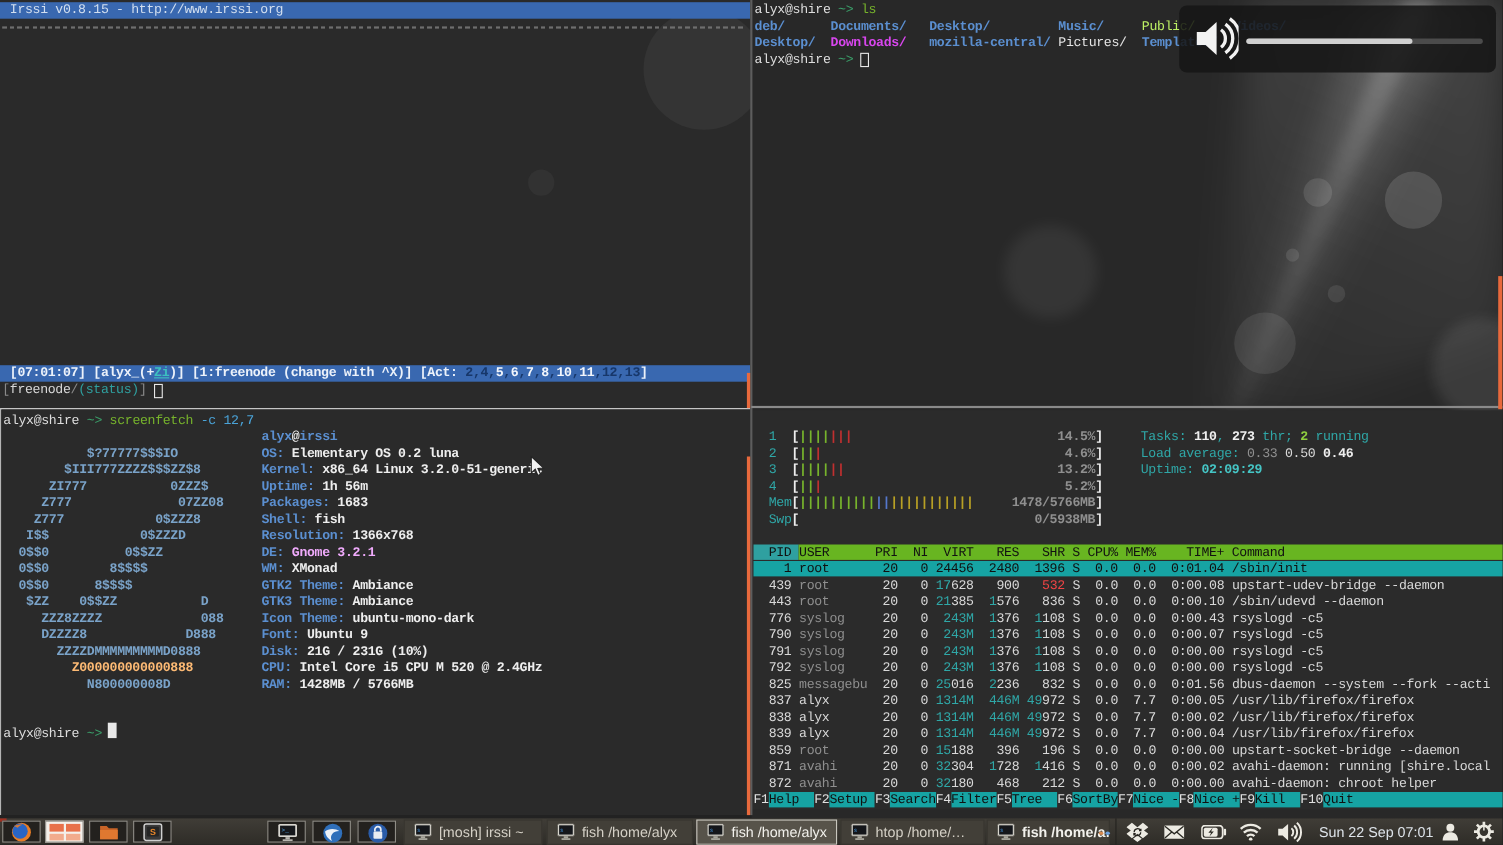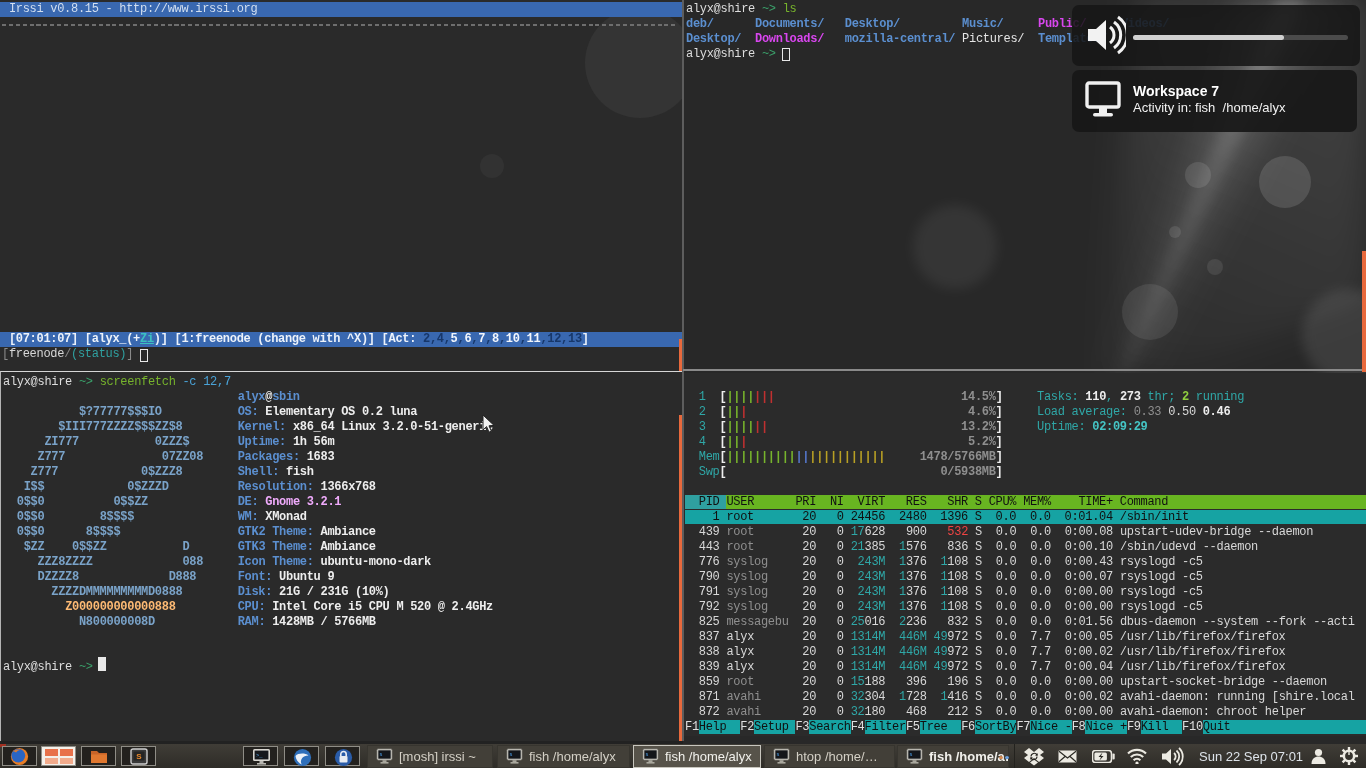--- a/index.html
+++ b/index.html
@@ -47,21 +47,21 @@
 <div class="abs" style="left:0;top:2px;width:682px;height:15px;background:#3968b0"></div>
 <div class="abs" style="left:2px;top:24px;width:676px;height:1.5px;background:repeating-linear-gradient(90deg,#6e6e6e 0,#6e6e6e 4px,transparent 4px,transparent 6.9px)"></div>
 <div class="abs" style="left:0;top:332px;width:682px;height:15px;background:#3968b0"></div>
 <pre style="position:absolute;left:2px;top:2px;line-height:15px;"><span style="color:#d2dff0"> Irssi v0.8.15 - http://www.irssi.org</span></pre>
 <pre style="position:absolute;left:2px;top:332px;line-height:15px;"><span style="color:#ecf2fa;font-weight:bold"> [07:01:07] [alyx_(+</span><span style="color:#3cc0c0;font-weight:bold;text-decoration:underline">Zi</span><span style="color:#ecf2fa;font-weight:bold">)] [1:freenode (change with ^X)] [Act: </span><span style="color:#17376a;font-weight:bold">2,4,</span><span style="color:#f2f6fc;font-weight:bold">5</span><span style="color:#17376a;font-weight:bold">,</span><span style="color:#f2f6fc;font-weight:bold">6</span><span style="color:#17376a;font-weight:bold">,</span><span style="color:#f2f6fc;font-weight:bold">7</span><span style="color:#17376a;font-weight:bold">,</span><span style="color:#f2f6fc;font-weight:bold">8</span><span style="color:#17376a;font-weight:bold">,</span><span style="color:#f2f6fc;font-weight:bold">10</span><span style="color:#17376a;font-weight:bold">,</span><span style="color:#f2f6fc;font-weight:bold">11</span><span style="color:#17376a;font-weight:bold">,</span><span style="color:#17376a;font-weight:bold">12,13</span><span style="color:#ecf2fa;font-weight:bold">]</span></pre>
 <pre style="position:absolute;left:2px;top:347px;line-height:15px;"><span style="color:#8a8a8a">[</span><span style="color:#d8d8d8">freenode</span><span style="color:#8a8a8a">/</span><span style="color:#2fa0a0">(status)</span><span style="color:#8a8a8a">]</span></pre>
 <div class="abs" style="left:140px;top:349px;width:7.5px;height:13px;border:1.5px solid #e8e8e8"></div>
 </div>
 <div class="abs" style="left:0;top:371px;width:682px;height:370px;background:#2a2a2a;border-top:1.5px solid #d6d6d6;border-left:1px solid #b4b4b4;overflow:hidden">
 <pre style="position:absolute;left:2px;top:3px;line-height:15px;"><span style="color:#dedede">alyx@shire </span><span style="color:#3aa06a">~&gt; </span><span style="color:#77b42c">screenfetch </span><span style="color:#4aa3d8">-c 12,7</span>
-                                  <span style="color:#5b8fd0;font-weight:bold">alyx</span><span style="color:#eeeeee;font-weight:bold">@</span><span style="color:#5b8fd0;font-weight:bold">sbin</span>
+                                  <span style="color:#5b8fd0;font-weight:bold">alyx</span><span style="color:#eeeeee;font-weight:bold">@</span><span style="color:#5b8fd0;font-weight:bold">irssi</span>
            <span style="color:#7aa3c9;font-weight:bold">$?77777$$$IO</span>           <span style="color:#5b8fd0;font-weight:bold">OS: </span><span style="color:#eeeeee;font-weight:bold">Elementary OS 0.2 luna</span>
         <span style="color:#7aa3c9;font-weight:bold">$III777ZZZZ$$$ZZ$8</span>        <span style="color:#5b8fd0;font-weight:bold">Kernel: </span><span style="color:#eeeeee;font-weight:bold">x86_64 Linux 3.2.0-51-generic</span>
       <span style="color:#7aa3c9;font-weight:bold">ZI777</span>           <span style="color:#7aa3c9;font-weight:bold">0ZZZ$</span>       <span style="color:#5b8fd0;font-weight:bold">Uptime: </span><span style="color:#eeeeee;font-weight:bold">1h 56m</span>
      <span style="color:#7aa3c9;font-weight:bold">Z777</span>              <span style="color:#7aa3c9;font-weight:bold">07ZZ08</span>     <span style="color:#5b8fd0;font-weight:bold">Packages: </span><span style="color:#eeeeee;font-weight:bold">1683</span>
     <span style="color:#7aa3c9;font-weight:bold">Z777</span>            <span style="color:#7aa3c9;font-weight:bold">0$ZZZ8</span>        <span style="color:#5b8fd0;font-weight:bold">Shell: </span><span style="color:#eeeeee;font-weight:bold">fish</span>
    <span style="color:#7aa3c9;font-weight:bold">I$$</span>            <span style="color:#7aa3c9;font-weight:bold">0$ZZZD</span>          <span style="color:#5b8fd0;font-weight:bold">Resolution: </span><span style="color:#eeeeee;font-weight:bold">1366x768</span>
   <span style="color:#7aa3c9;font-weight:bold">0$$0</span>          <span style="color:#7aa3c9;font-weight:bold">0$$ZZ</span>             <span style="color:#5b8fd0;font-weight:bold">DE: </span><span style="color:#f0abfc;font-weight:bold">Gnome 3.2.1</span>
   <span style="color:#7aa3c9;font-weight:bold">0$$0</span>        <span style="color:#7aa3c9;font-weight:bold">8$$$$</span>               <span style="color:#5b8fd0;font-weight:bold">WM: </span><span style="color:#eeeeee;font-weight:bold">XMonad</span>
   <span style="color:#7aa3c9;font-weight:bold">0$$0</span>      <span style="color:#7aa3c9;font-weight:bold">8$$$$</span>                 <span style="color:#5b8fd0;font-weight:bold">GTK2 Theme: </span><span style="color:#eeeeee;font-weight:bold">Ambiance</span>
    <span style="color:#7aa3c9;font-weight:bold">$ZZ</span>    <span style="color:#7aa3c9;font-weight:bold">0$$ZZ</span>           <span style="color:#7aa3c9;font-weight:bold">D</span>       <span style="color:#5b8fd0;font-weight:bold">GTK3 Theme: </span><span style="color:#eeeeee;font-weight:bold">Ambiance</span>
@@ -72,21 +72,21 @@
            <span style="color:#7aa3c9;font-weight:bold">N800000008D</span>            <span style="color:#5b8fd0;font-weight:bold">RAM: </span><span style="color:#eeeeee;font-weight:bold">1428MB / 5766MB</span>
  
  
 <span style="color:#dedede">alyx@shire </span><span style="color:#3aa06a">~&gt; </span></pre>
 <div class="abs" style="left:97px;top:285px;width:7.5px;height:14px;background:#e8e8e8"></div>
 </div>
 <svg class="abs" style="left:482px;top:414px" width="14" height="20" viewBox="0 0 14 20">
 <path d="M1,1 L1,16 L4.6,12.6 L7,18.2 L9.4,17.2 L7,11.8 L12,11.4 Z" fill="#f2f2f2" stroke="#222" stroke-width="1"></path>
     </svg>
 <pre style="position:absolute;left:686px;top:2px;line-height:15px;"><span style="color:#dedede">alyx@shire </span><span style="color:#3aa06a">~&gt; </span><span style="color:#77b42c">ls</span>
-<span style="color:#5b8fd0;font-weight:bold">deb/</span>      <span style="color:#5b8fd0;font-weight:bold">Documents/</span>   <span style="color:#5b8fd0;font-weight:bold">Desktop/</span>         <span style="color:#5b8fd0;font-weight:bold">Music/</span>     <span style="color:#d946ef;font-weight:bold">Public/</span>     <span style="color:#5b8fd0;font-weight:bold">Videos/</span>
+<span style="color:#5b8fd0;font-weight:bold">deb/</span>      <span style="color:#5b8fd0;font-weight:bold">Documents/</span>   <span style="color:#5b8fd0;font-weight:bold">Desktop/</span>         <span style="color:#5b8fd0;font-weight:bold">Music/</span>     <span style="color:#bef264;font-weight:normal">Public/</span>     <span style="color:#5b8fd0;font-weight:bold">Videos/</span>
 <span style="color:#5b8fd0;font-weight:bold">Desktop/</span>  <span style="color:#d946ef;font-weight:bold">Downloads/</span>   <span style="color:#5b8fd0;font-weight:bold">mozilla-central/</span> <span style="color:#e5e5e5;font-weight:normal">Pictures/</span>  <span style="color:#5b8fd0;font-weight:bold">Templates/</span>
 <span style="color:#dedede">alyx@shire </span><span style="color:#3aa06a">~&gt; </span></pre>
 <div class="abs" style="left:782px;top:48px;width:7.5px;height:13px;border:1.5px solid #e8e8e8"></div>
 <div class="abs" style="left:683px;top:373px;width:683px;height:363px;background:#2b2b2b"></div>
 <pre style="position:absolute;left:685px;top:390px;line-height:15px;">  <span style="color:#2fa7a7">1</span>  <span style="color:#eeeeee;font-weight:bold">[</span><span style="color:#77b42c;font-weight:bold">||||</span><span style="color:#c03030;font-weight:bold">|||</span>                           <span style="color:#8f8f8f;font-weight:bold">14.5%</span><span style="color:#eeeeee;font-weight:bold">]</span>     <span style="color:#2fa7a7">Tasks: </span><span style="color:#eeeeee;font-weight:bold">110</span><span style="color:#2fa7a7">, </span><span style="color:#eeeeee;font-weight:bold">273</span><span style="color:#2fa7a7"> thr; </span><span style="color:#8fce3f;font-weight:bold">2</span><span style="color:#2fa7a7"> running</span>
   <span style="color:#2fa7a7">2</span>  <span style="color:#eeeeee;font-weight:bold">[</span><span style="color:#77b42c;font-weight:bold">||</span><span style="color:#c03030;font-weight:bold">|</span>                                <span style="color:#8f8f8f;font-weight:bold">4.6%</span><span style="color:#eeeeee;font-weight:bold">]</span>     <span style="color:#2fa7a7">Load average: </span><span style="color:#8f8f8f">0.33 </span><span style="color:#d8d8d8">0.50 </span><span style="color:#eeeeee;font-weight:bold">0.46</span>
   <span style="color:#2fa7a7">3</span>  <span style="color:#eeeeee;font-weight:bold">[</span><span style="color:#77b42c;font-weight:bold">||||</span><span style="color:#c03030;font-weight:bold">||</span>                            <span style="color:#8f8f8f;font-weight:bold">13.2%</span><span style="color:#eeeeee;font-weight:bold">]</span>     <span style="color:#2fa7a7">Uptime: </span><span style="color:#45c5c5;font-weight:bold">02:09:29</span>
   <span style="color:#2fa7a7">4</span>  <span style="color:#eeeeee;font-weight:bold">[</span><span style="color:#77b42c;font-weight:bold">||</span><span style="color:#c03030;font-weight:bold">|</span>                                <span style="color:#8f8f8f;font-weight:bold">5.2%</span><span style="color:#eeeeee;font-weight:bold">]</span>
   <span style="color:#2fa7a7">Mem</span><span style="color:#eeeeee;font-weight:bold">[</span><span style="color:#77b42c;font-weight:bold">||||||||||</span><span style="color:#5577cc;font-weight:bold">||</span><span style="color:#b8a024;font-weight:bold">|||||||||||</span>     <span style="color:#8f8f8f;font-weight:bold">1478/5766MB</span><span style="color:#eeeeee;font-weight:bold">]</span>
   <span style="color:#2fa7a7">Swp</span><span style="color:#eeeeee;font-weight:bold">[</span>                               <span style="color:#8f8f8f;font-weight:bold">0/5938MB</span><span style="color:#eeeeee;font-weight:bold">]</span>
@@ -115,29 +115,20 @@
 <div class="abs" style="left:1072px;top:5px;width:288px;height:61px;background:rgba(22,22,22,0.87);border-radius:7px">
 <svg class="abs" style="left:12px;top:9px" width="42" height="42" viewBox="0 0 42 42">
 <polygon points="4,15 12,15 22,6 22,36 12,27 4,27" fill="#f2f2f2"></polygon>
 <path d="M26,13 A 10 10 0 0 1 26,29" stroke="#f2f2f2" stroke-width="3" fill="none"></path>
 <path d="M30,8 A 16 16 0 0 1 30,34" stroke="#f2f2f2" stroke-width="3" fill="none"></path>
 <path d="M34,3 A 22 22 0 0 1 34,39" stroke="#f2f2f2" stroke-width="3" fill="none"></path>
 </svg>
 <div class="abs" style="left:61px;top:30px;width:215px;height:5px;border-radius:3px;background:#4b4b4b"></div>
 <div class="abs" style="left:61px;top:30px;width:151px;height:5px;border-radius:3px;background:#d0d0d0"></div>
 </div>
-<div class="abs" style="left:1072px;top:70px;width:285px;height:62px;background:rgba(24,24,24,0.93);border-radius:7px">
-<svg class="abs" style="left:13px;top:11px" width="36" height="38" viewBox="0 0 36 38">
-<rect x="2" y="2" width="32" height="24" rx="2" fill="none" stroke="#f0f0f0" stroke-width="3.4"></rect>
-<rect x="14" y="27" width="8" height="5" fill="#f0f0f0"></rect>
-<rect x="8" y="32" width="20" height="3.6" rx="1.8" fill="#f0f0f0"></rect>
-</svg>
-<div class="abs" style="left:61px;top:13px;font-size:14px;font-weight:bold;color:#ffffff">Workspace 7</div>
-<div class="abs" style="left:61px;top:30px;font-size:13px;color:#f2f2f2">Activity in: fish&nbsp; /home/alyx</div>
-</div>
 <div class="abs" style="left:0;top:744px;width:1366px;height:24px;background:linear-gradient(#403d37,#2e2c27)"></div>
 <div class="abs" style="left:0;top:744px;width:6px;height:3px;background:#a03022"></div>
 <div class="abs" style="left:2px;top:746px;width:35px;height:20px;background:#23211e;border:1px solid #8f8d86">
       <svg class="abs" style="left:7px;top:0px" width="19" height="19" viewBox="0 0 19 19">
 <circle cx="9.5" cy="9.5" r="8.6" fill="#e87d26"></circle>
 <circle cx="8.3" cy="8.6" r="6.9" fill="#2a65c4"></circle>
 <path d="M3.2,4.2 C5,2.6 8,2 10.5,2.8 C8.5,3.2 7,4.2 6.2,5.6 C5,5 4,4.5 3.2,4.2 Z" fill="#e87d26" opacity="0.9"></path>
 </svg>
     </div>
 <div class="abs" style="left:41px;top:746px;width:35px;height:20px;background:#f4f0ea;border:1px solid #8f8d86">

